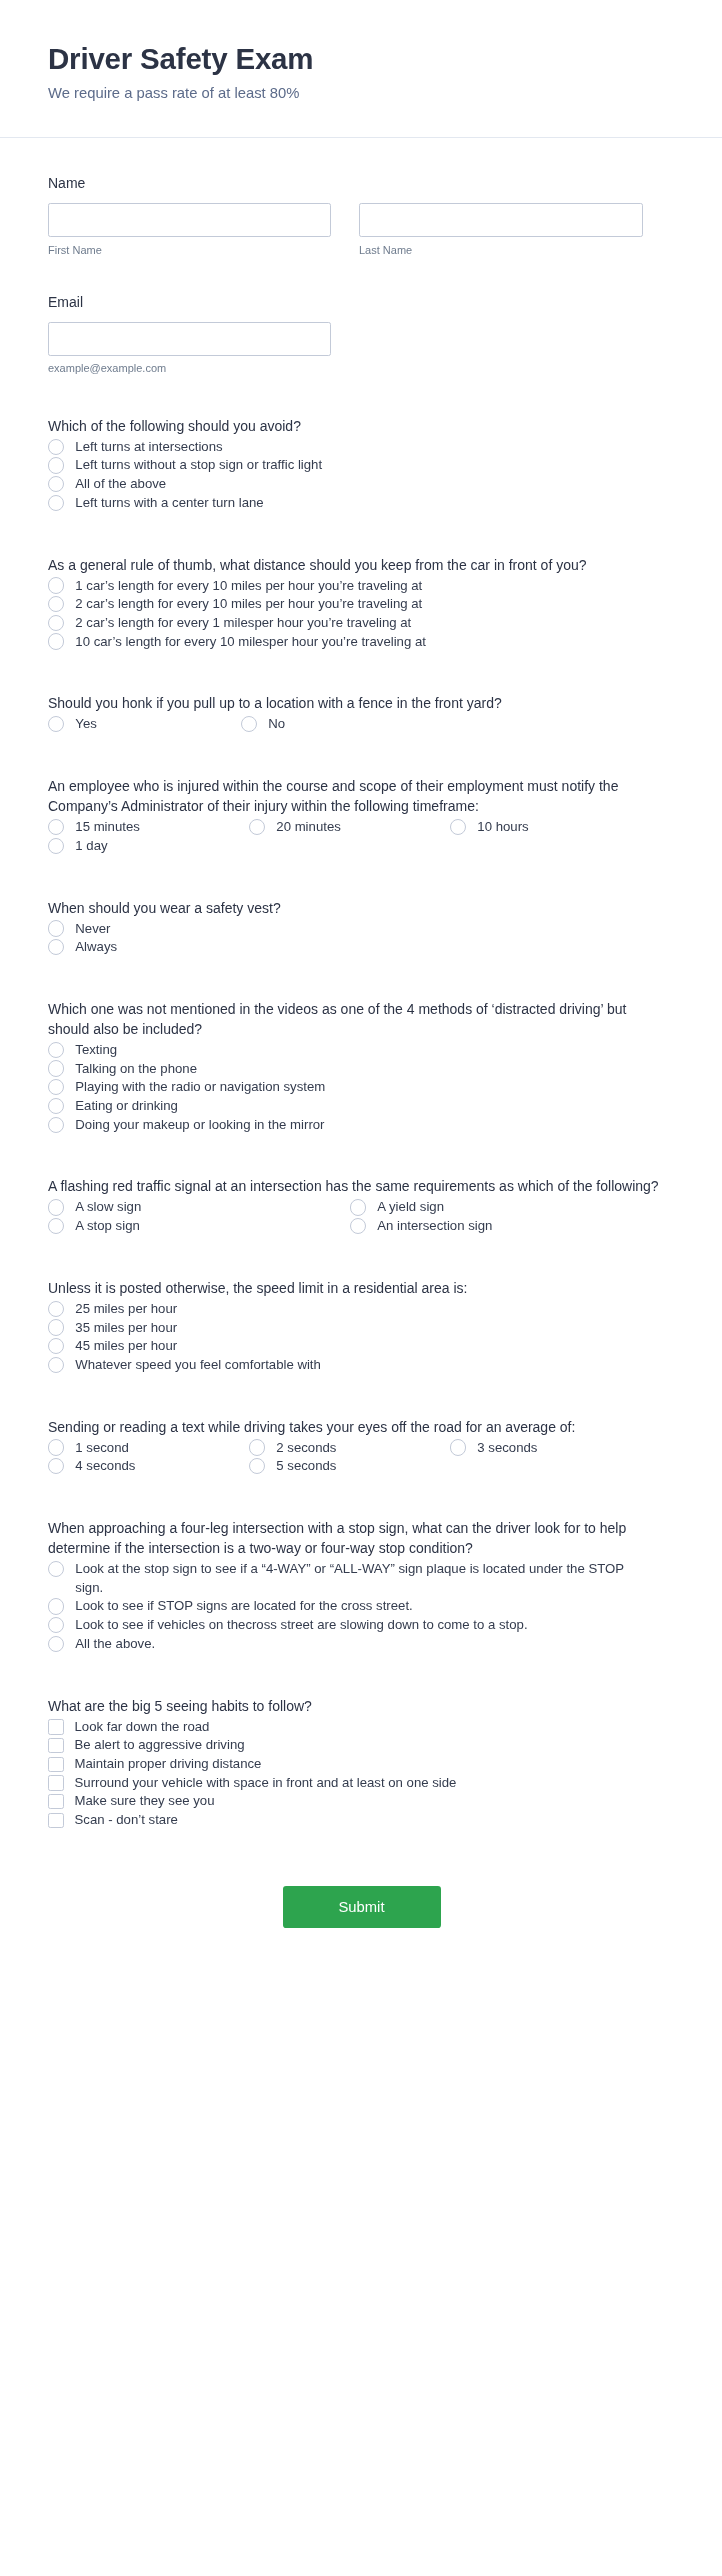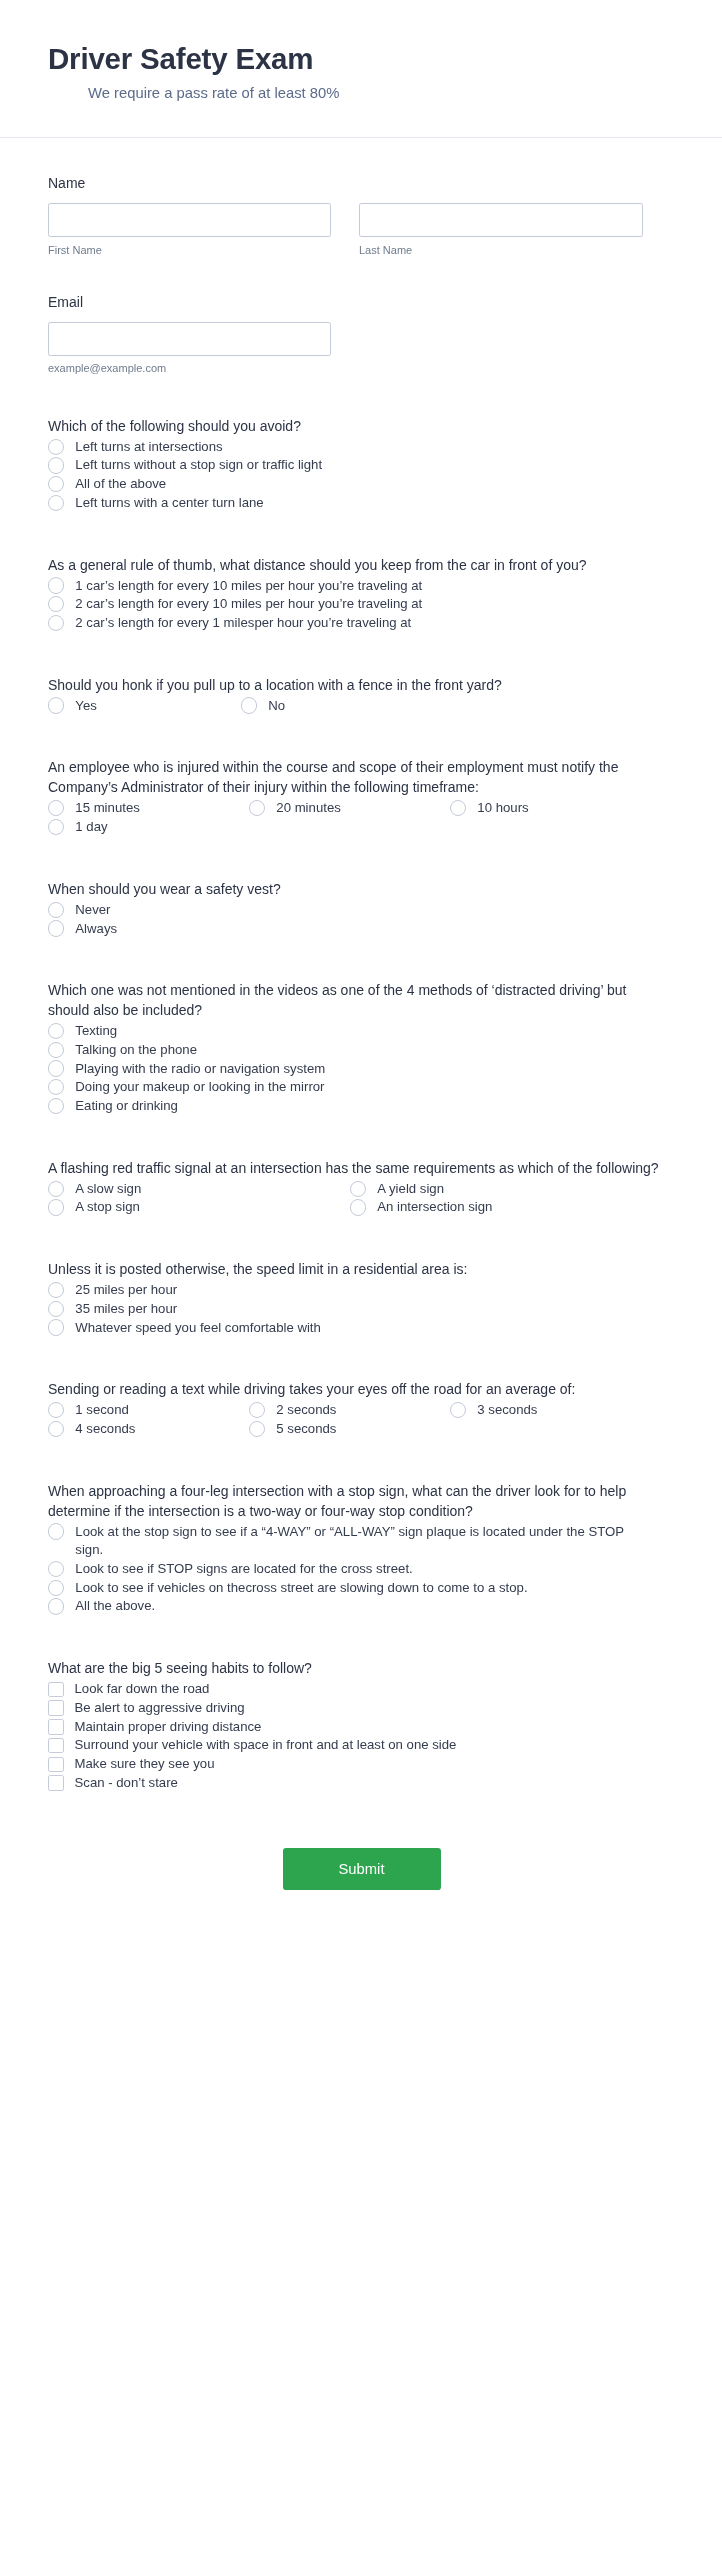--- a/index.html
+++ b/index.html
@@ -7,21 +7,21 @@
   body {
     width:723px;
     font-family:"Liberation Sans", sans-serif;
     color:#2c3345;
     -webkit-font-smoothing:antialiased;
   }
   .form { width:723px; min-height:2576px; background:#ffffff; overflow:hidden; }
 
   .header { padding:42px 70px 36px 48px; }
   .title { font-size:29.5px; font-weight:700; color:#2c3345; letter-spacing:-0.2px; }
-  .subtitle { margin-top:8.6px; font-size:14.8px; color:#5c6b8a;margin-left:40px; }
+  .subtitle { margin-top:8.6px; font-size:14.8px; color:#5c6b8a; }
   .divider { height:0.8px; background:#e3e8f0; width:100%; }
 
   .block { padding:0 50px 0 48px; margin-top:36px; }
   .q-block { margin-top:42px; }
 
   .field-label, .q-label {
     font-size:14px; font-weight:400; color:#2c3345; line-height:20px; max-width:622px;
   }
 
   .text-input {
@@ -121,20 +121,24 @@
             <span class="opt-label">1 car’s length for every 10 miles per hour you’re traveling at</span>
           </div>
           <div class="opt">
             <span class="rd"></span>
             <span class="opt-label">2 car’s length for every 10 miles per hour you’re traveling at</span>
           </div>
           <div class="opt">
             <span class="rd"></span>
             <span class="opt-label">2 car’s length for every 1 milesper hour you’re traveling at</span>
           </div>
+          <div class="opt">
+            <span class="rd"></span>
+            <span class="opt-label">10 car’s length for every 10 milesper hour you’re traveling at</span>
+          </div>
         </div>
       </div>
       <div class="block q-block">
         <div class="q-label">Should you honk if you pull up to a location with a fence in the front yard?</div>
         <div class="options cols-2n">
           <div class="opt">
             <span class="rd"></span>
             <span class="opt-label">Yes</span>
           </div>
           <div class="opt">
@@ -187,25 +191,25 @@
           <div class="opt">
             <span class="rd"></span>
             <span class="opt-label">Talking on the phone</span>
           </div>
           <div class="opt">
             <span class="rd"></span>
             <span class="opt-label">Playing with the radio or navigation system</span>
           </div>
           <div class="opt">
             <span class="rd"></span>
+            <span class="opt-label">Eating or drinking</span>
+          </div>
+          <div class="opt">
+            <span class="rd"></span>
             <span class="opt-label">Doing your makeup or looking in the mirror</span>
-          </div>
-          <div class="opt">
-            <span class="rd"></span>
-            <span class="opt-label">Eating or drinking</span>
           </div>
         </div>
       </div>
       <div class="block q-block">
         <div class="q-label">A flashing red traffic signal at an intersection has the same requirements as which of the following?</div>
         <div class="options cols-2w">
           <div class="opt">
             <span class="rd"></span>
             <span class="opt-label">A slow sign</span>
           </div>
@@ -226,20 +230,24 @@
       <div class="block q-block">
         <div class="q-label">Unless it is posted otherwise, the speed limit in a residential area is:</div>
         <div class="options cols-1">
           <div class="opt">
             <span class="rd"></span>
             <span class="opt-label">25 miles per hour</span>
           </div>
           <div class="opt">
             <span class="rd"></span>
             <span class="opt-label">35 miles per hour</span>
+          </div>
+          <div class="opt">
+            <span class="rd"></span>
+            <span class="opt-label">45 miles per hour</span>
           </div>
           <div class="opt">
             <span class="rd"></span>
             <span class="opt-label">Whatever speed you feel comfortable with</span>
           </div>
         </div>
       </div>
       <div class="block q-block">
         <div class="q-label">Sending or reading a text while driving takes your eyes off the road for an average of:</div>
         <div class="options cols-3">

